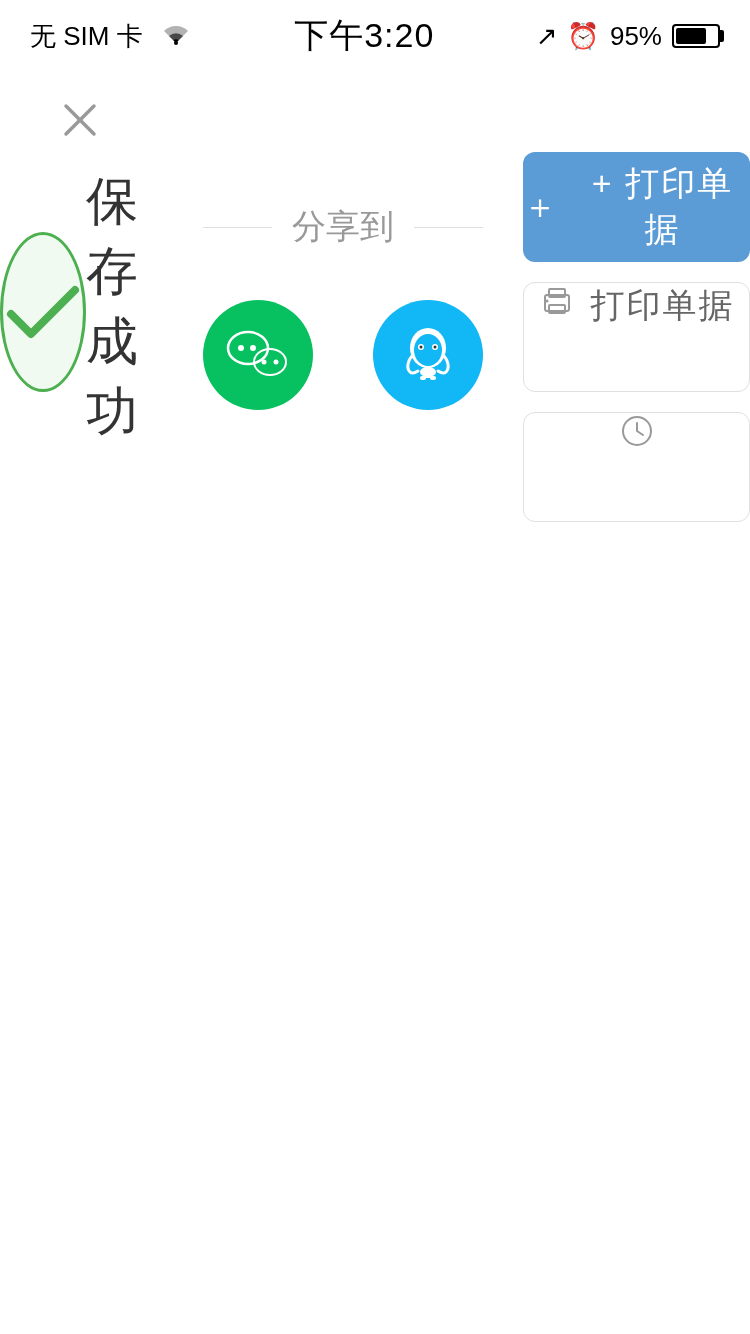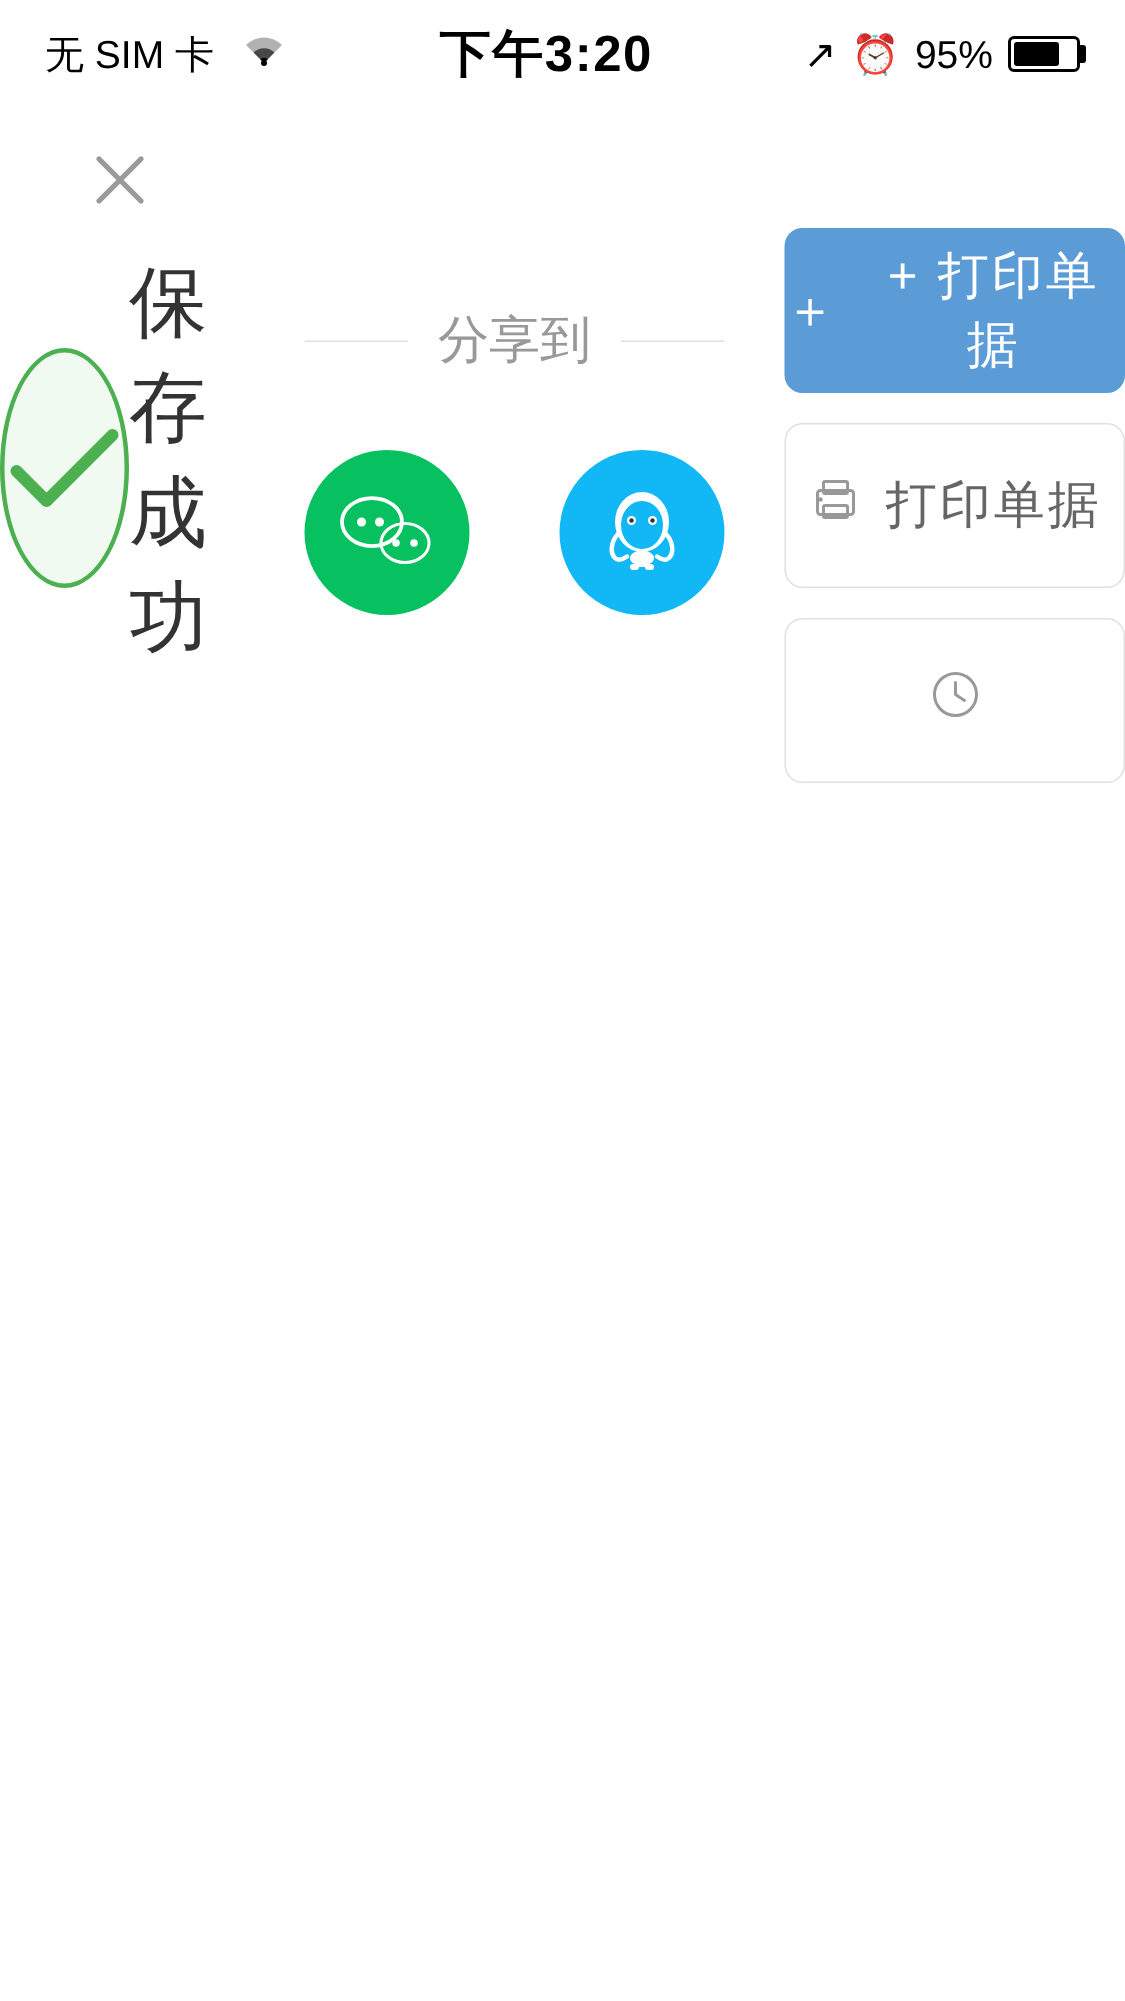--- a/index.html
+++ b/index.html
@@ -23,30 +23,30 @@
       height: 72px;
       display: flex;
       align-items: center;
       justify-content: space-between;
       padding: 0 30px;
       background: #ffffff;
     }
 
     .status-left {
       display: flex;
-      align-items: center;
+      align-items: flex-end;
       gap: 16px;
       font-size: 26px;
       color: #000;
       font-weight: 500;
     }
 
     .status-center {
       font-size: 34px;
-      font-weight: 700;
+      font-weight: 400;
       color: #000;
       letter-spacing: 1px;
     }
 
     .status-right {
       display: flex;
       align-items: center;
       gap: 10px;
       font-size: 26px;
       color: #000;
@@ -212,21 +212,21 @@
 
     .btn-secondary {
       width: 100%;
       height: 110px;
       background: #ffffff;
       border: 1px solid #e0e0e0;
       border-radius: 12px;
       font-size: 34px;
       color: #666666;
       display: flex;
-      align-items: center;
+      align-items: flex-start;
       justify-content: center;
       gap: 16px;
       cursor: pointer;
       letter-spacing: 2px;
     }
   </style>
 </head>
 <body>
 
 <div class="status-bar">

